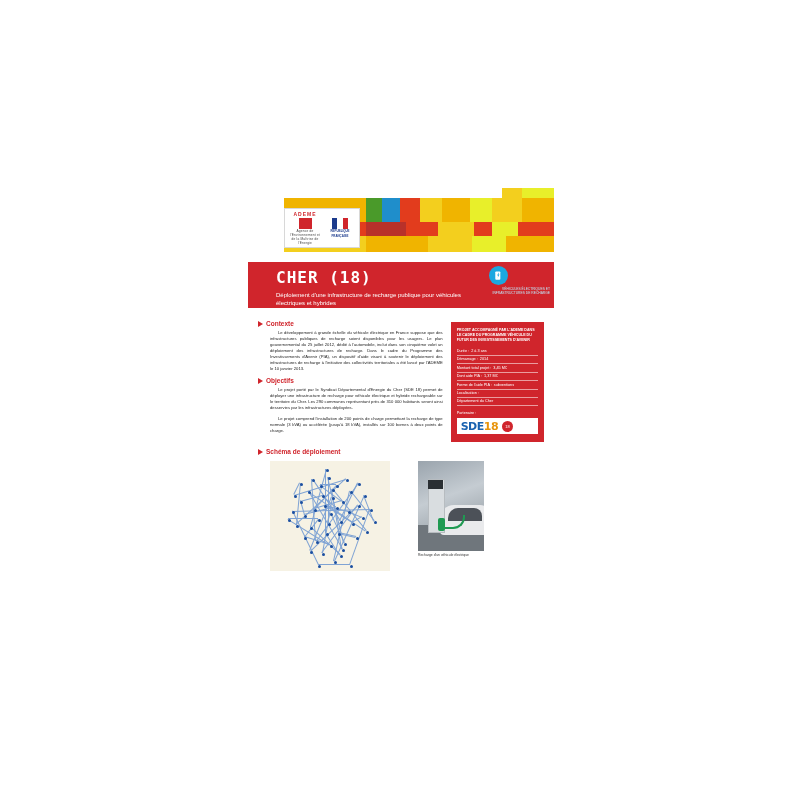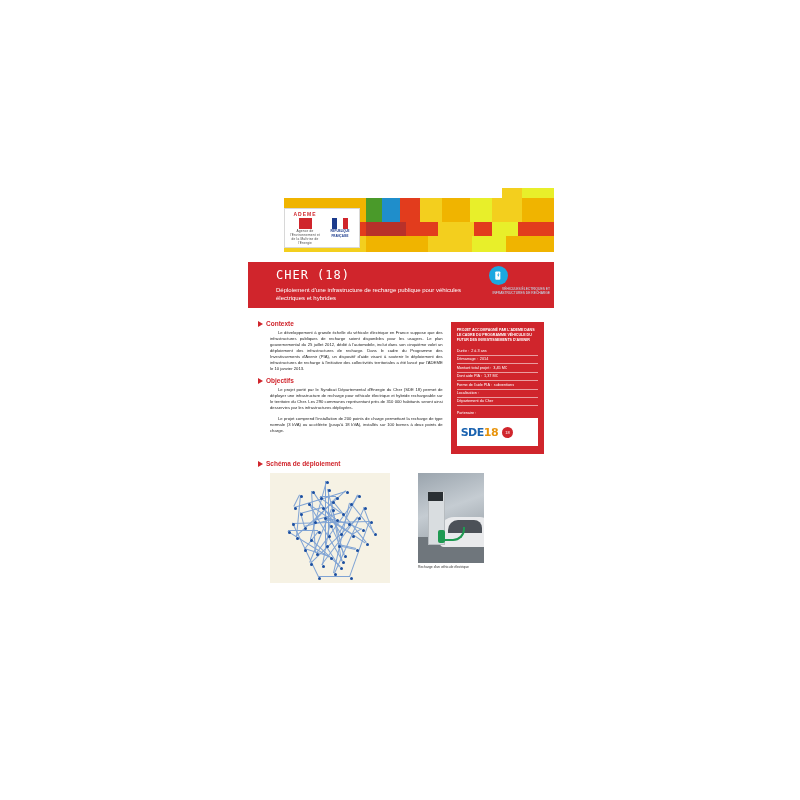--- a/index.html
+++ b/index.html
@@ -105,23 +105,23 @@
     position: relative;
     width: 100%;
     background: #d0252c;
     height: 46px;
     padding: 6px 10px 6px 28px;
     box-sizing: border-box;
     color: #ffffff;
   }
   .doc-title {
     font-family: "DejaVu Sans Mono", monospace;
-    font-size: 12px;
+    font-size: 16px;
     letter-spacing: 1px;
-    font-weight: normal;
+    font-weight: bold;
     margin-bottom: 4px;
   }
   .doc-sub {
     font-size: 6px;
     line-height: 8px;
     max-width: 190px;
   }
   .badge-circle {
     position: absolute;
     right: 46px;
@@ -210,21 +210,21 @@
   }
   .info-row .k { white-space: nowrap; }
   .info-row .v { margin-left: 2px; }
   .partners-label {
     font-size: 3.8px;
     margin-top: 5px;
     margin-bottom: 3px;
   }
   .partners-strip {
     background: #ffffff;
-    height: 28px;
+    height: 16px;
     display: flex;
     align-items: center;
     padding: 0 4px;
     box-sizing: border-box;
     gap: 4px;
   }
   .sde-logo {
     font-size: 11px;
     font-weight: bold;
     color: #1b63b0;

